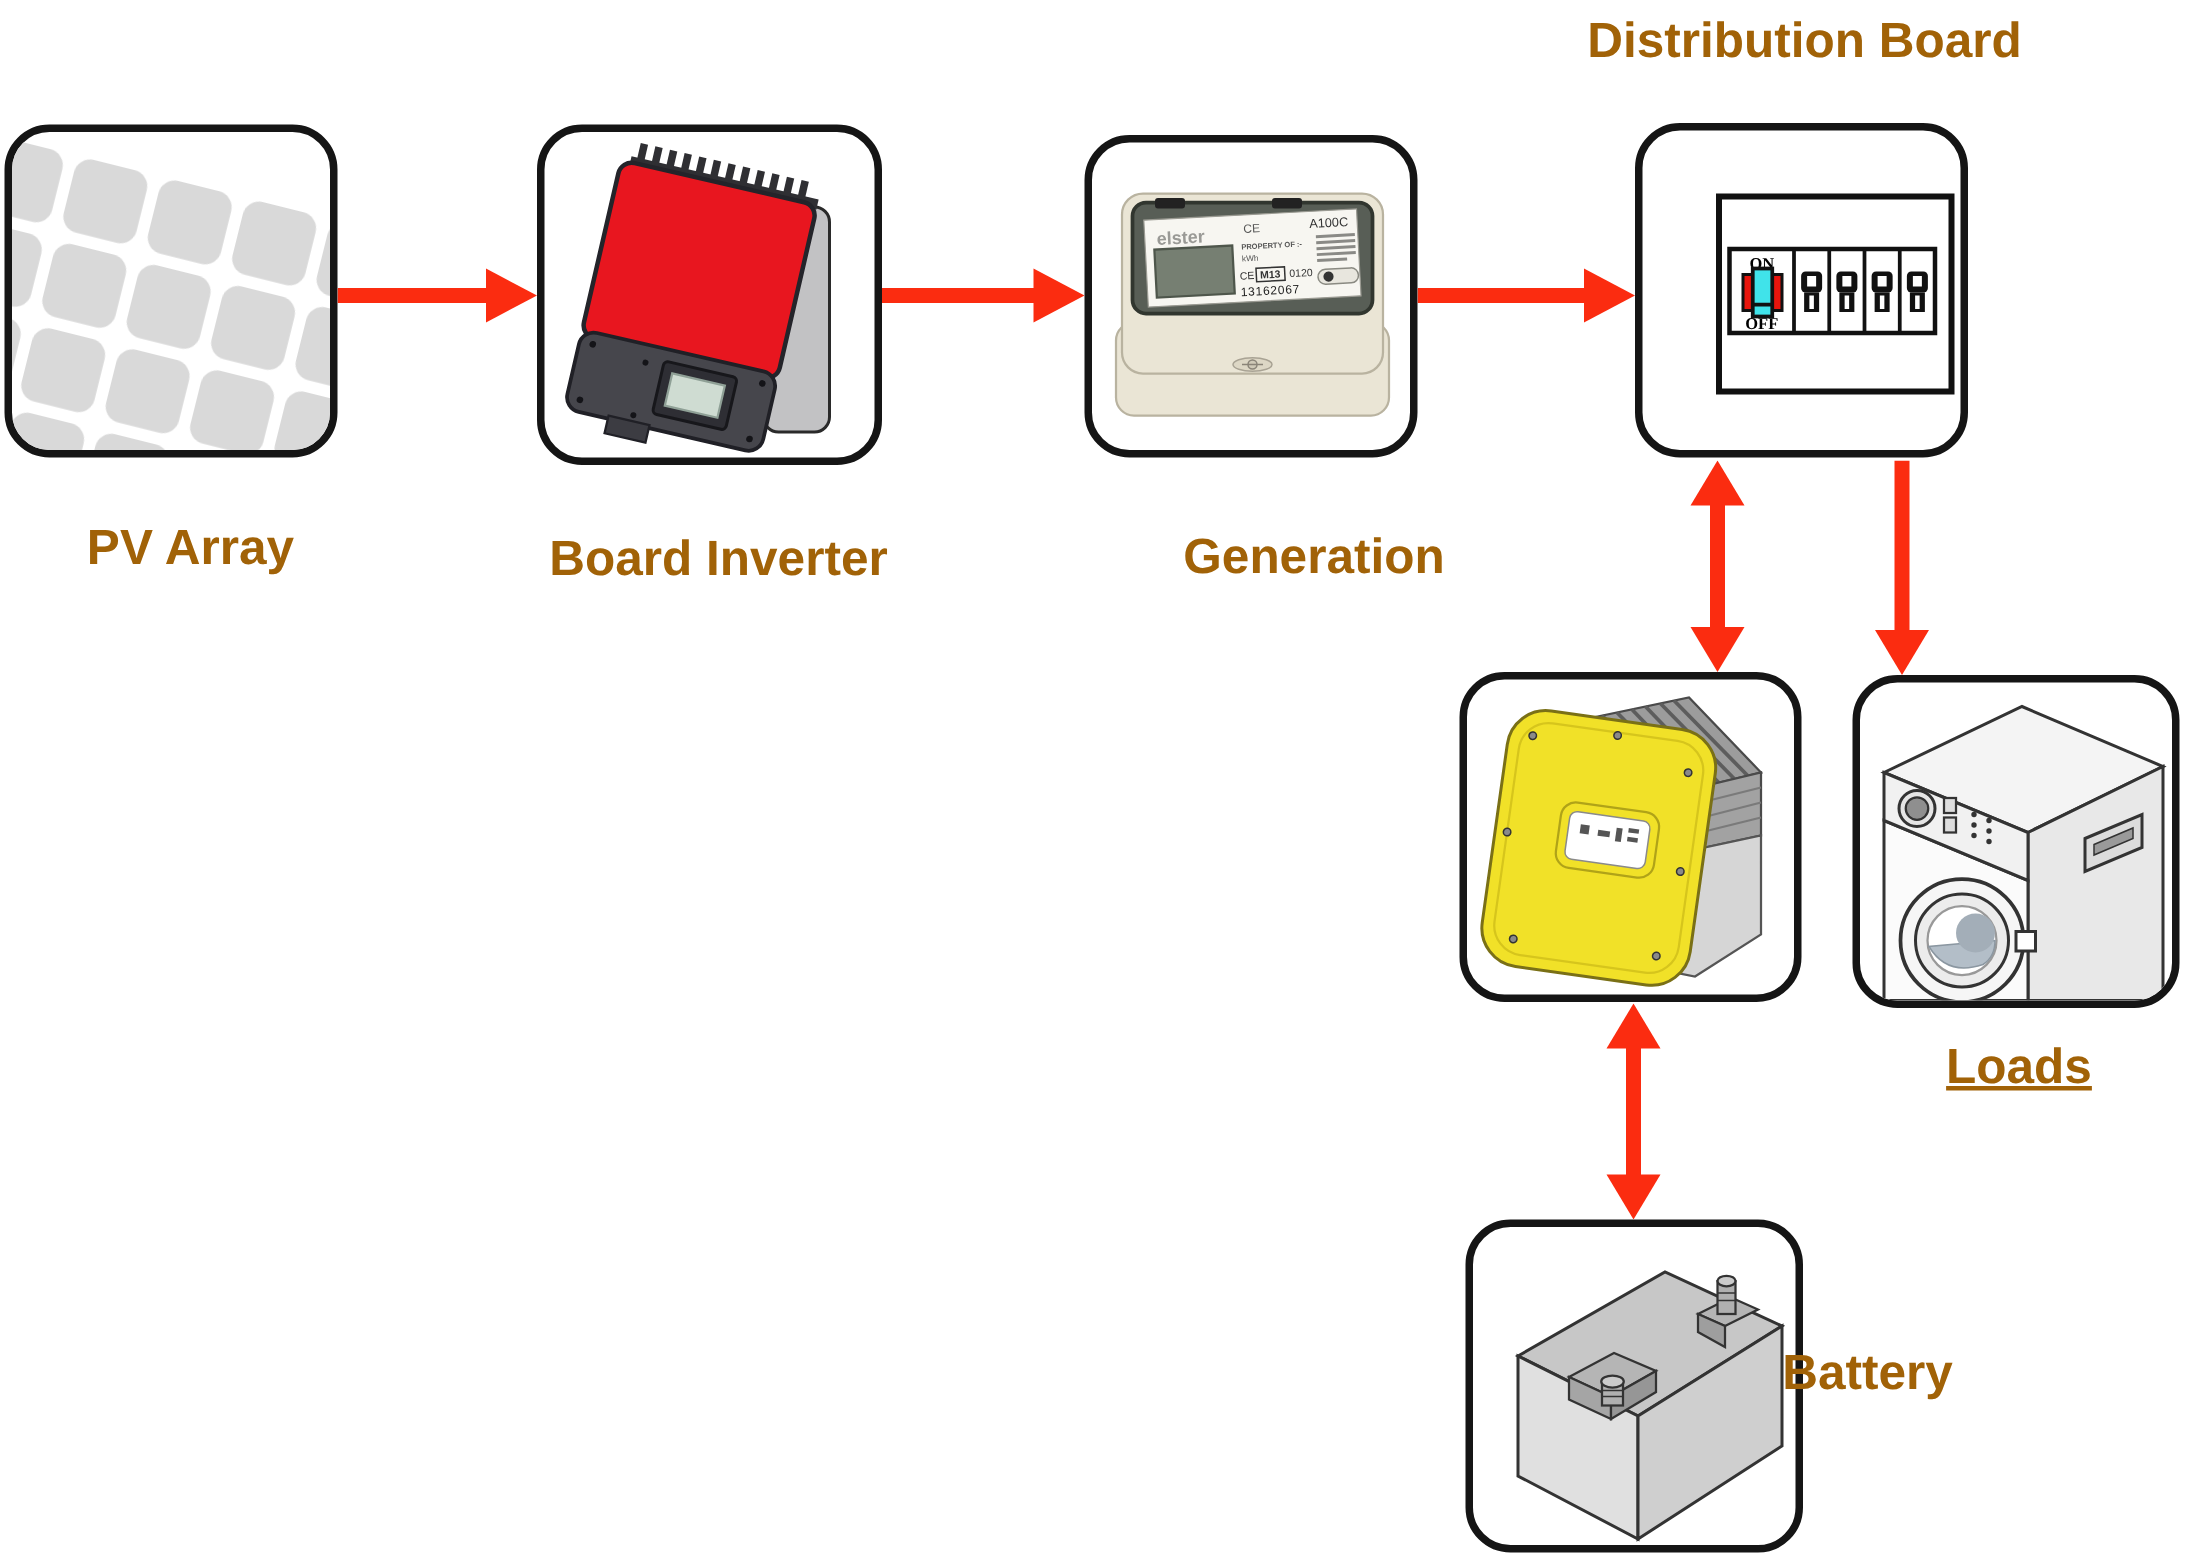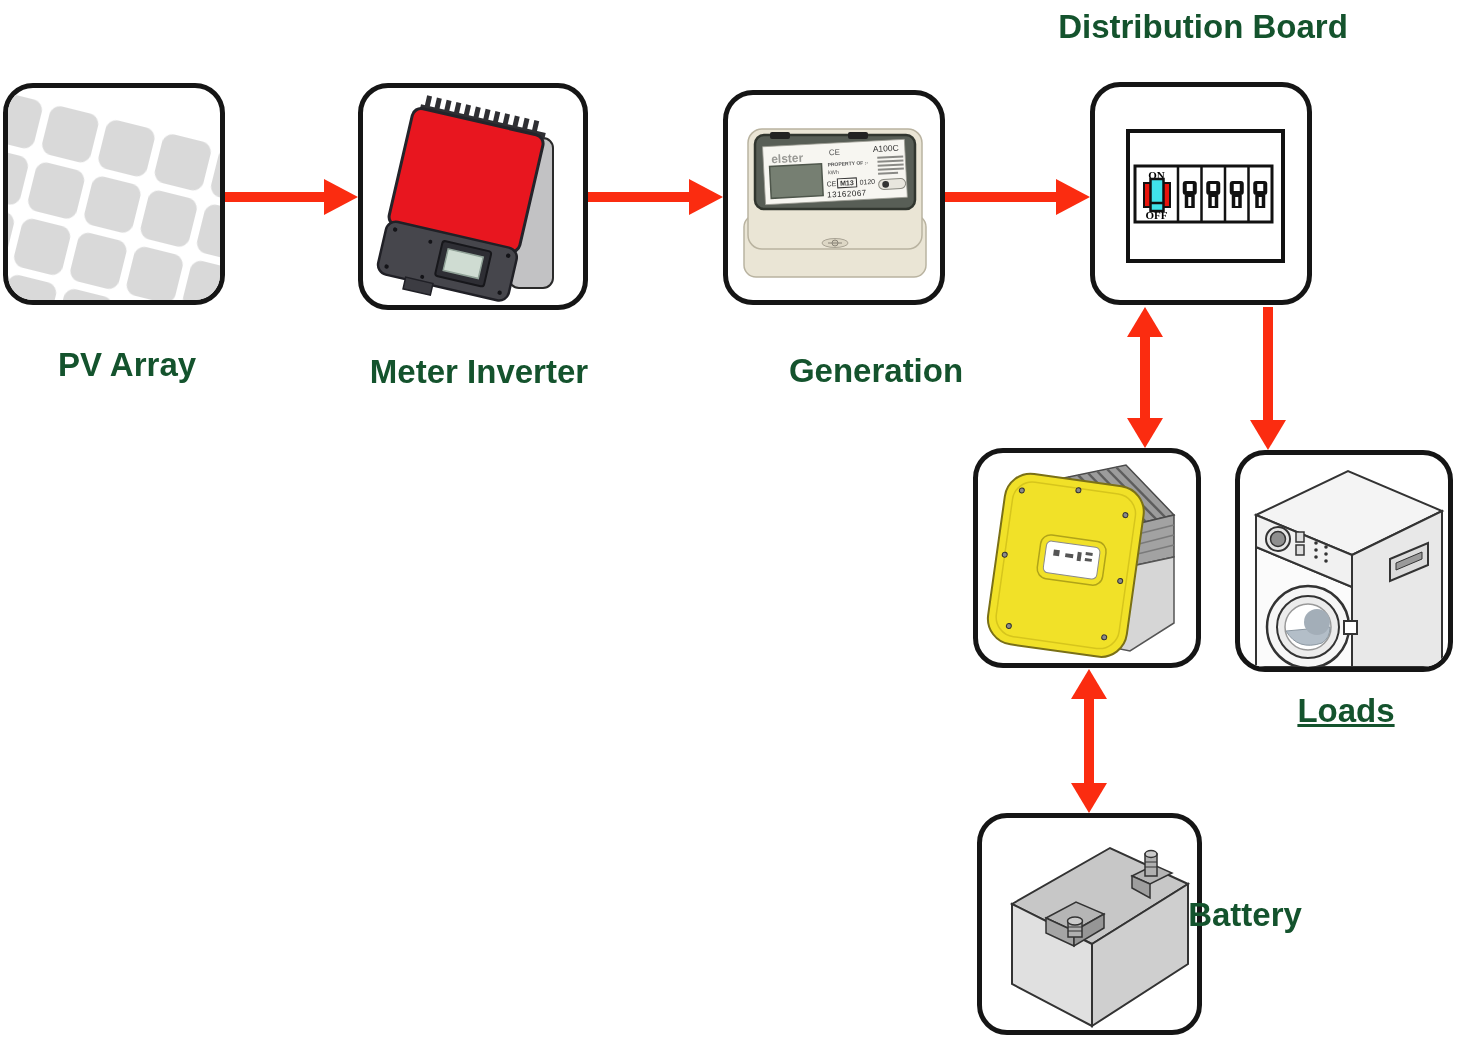--- a/index.html
+++ b/index.html
@@ -1,21 +1,21 @@
 <!DOCTYPE html>
 <html><head>
 <meta charset="utf-8">
 <style>
   html,body{margin:0;padding:0;background:#fff;}
   .canvas{position:relative;width:1458px;height:1039px;background:#ffffff;overflow:hidden;
           font-family:"Liberation Sans",sans-serif;}
   .node-box{position:absolute;background:#fff;border:5px solid #151515;border-radius:30px;
             box-sizing:border-box;overflow:hidden;}
   .node-label{position:absolute;transform:translateX(-50%);font-weight:700;font-size:33px;
-              line-height:41px;color:#14532d;white-space:nowrap;text-align:center;}
+              line-height:41px;color:#a16207;white-space:nowrap;text-align:center;}
   .arrow{position:absolute;}
   svg{display:block;}
 </style>
 </head>
 <body>
 
 <div class="canvas">
 
   <div class="node-box" style="left:3px;top:83px;width:222px;height:222px;">
     <svg width="212" height="212" viewBox="0 0 212 212">
@@ -59,21 +59,21 @@
           <circle cx="41" cy="156" r="2.2"></circle>
             <circle cx="41" cy="194" r="2.2"></circle>
           <circle cx="157" cy="156" r="2.2"></circle>
             <circle cx="157" cy="194" r="2.2"></circle>
           <circle cx="78" cy="160" r="2"></circle>
             <circle cx="78" cy="196" r="2"></circle>
         </g>
       </g>
     </svg>
   </div>
-  <div class="node-label" style="left:479px;top:351px;">Meter Inverter</div>
+  <div class="node-label" style="left:479px;top:351px;">Board Inverter</div>
 
   <div class="node-box" style="left:723px;top:90px;width:222px;height:215px;">
     <svg width="212" height="205" viewBox="0 0 212 205">
       <rect x="16" y="120" width="182" height="62" rx="12" fill="#eae5d5" stroke="#b9b3a0" stroke-width="1.5"></rect>
       <rect x="20" y="34" width="174" height="120" rx="14" fill="#eae5d5" stroke="#b9b3a0" stroke-width="1.5"></rect>
       <rect x="27" y="40" width="160" height="74" rx="9" fill="#585e56" stroke="#31362f" stroke-width="2.5"></rect>
       <rect x="42" y="37" width="20" height="7" rx="2" fill="#222"></rect>
       <rect x="120" y="37" width="20" height="7" rx="2" fill="#222"></rect>
       <g transform="rotate(-3 107 78)">
         <rect x="36" y="48" width="142" height="58" fill="#f7f6f1" stroke="#9a9a92" stroke-width="0.8"></rect>
@@ -103,21 +103,21 @@
         <circle cx="107" cy="148" r="3" fill="#cfc9b7" stroke="#8a8478" stroke-width="1"></circle>
         <line x1="100" y1="148" x2="114" y2="148" stroke="#8a8478" stroke-width="1"></line>
       </g>
     </svg>
   </div>
   <div class="node-label" style="left:862px;top:350px;margin-left:14px;">
     <div>Generation</div>
   </div>
 
   <div class="node-label" style="left:1203px;top:6px;">Distribution Board</div>
-  <div class="node-box" style="left:1090px;top:82px;width:222px;height:223px;">
+  <div class="node-box" style="left:1090px;top:82px;width:222px;height:223px;padding-left:18px;">
     <svg width="212" height="213" viewBox="0 0 212 213">
       <rect x="33" y="44" width="155" height="130" fill="#fff" stroke="#111" stroke-width="4"></rect>
       <rect x="40" y="79" width="137" height="56" fill="#fff" stroke="#111" stroke-width="3"></rect>
       <line x1="83" y1="79" x2="83" y2="135" stroke="#111" stroke-width="2.5"></line>
       <line x1="106.5" y1="79" x2="106.5" y2="135" stroke="#111" stroke-width="2.5"></line>
       <line x1="130" y1="79" x2="130" y2="135" stroke="#111" stroke-width="2.5"></line>
       <line x1="153.5" y1="79" x2="153.5" y2="135" stroke="#111" stroke-width="2.5"></line>
       <text x="61.5" y="92" text-anchor="middle" font-size="11" font-weight="bold" font-family="Liberation Serif, serif" fill="#000">ON</text>
       <text x="61.5" y="132" text-anchor="middle" font-size="11" font-weight="bold" font-family="Liberation Serif, serif" fill="#000">OFF</text>
       <g>

